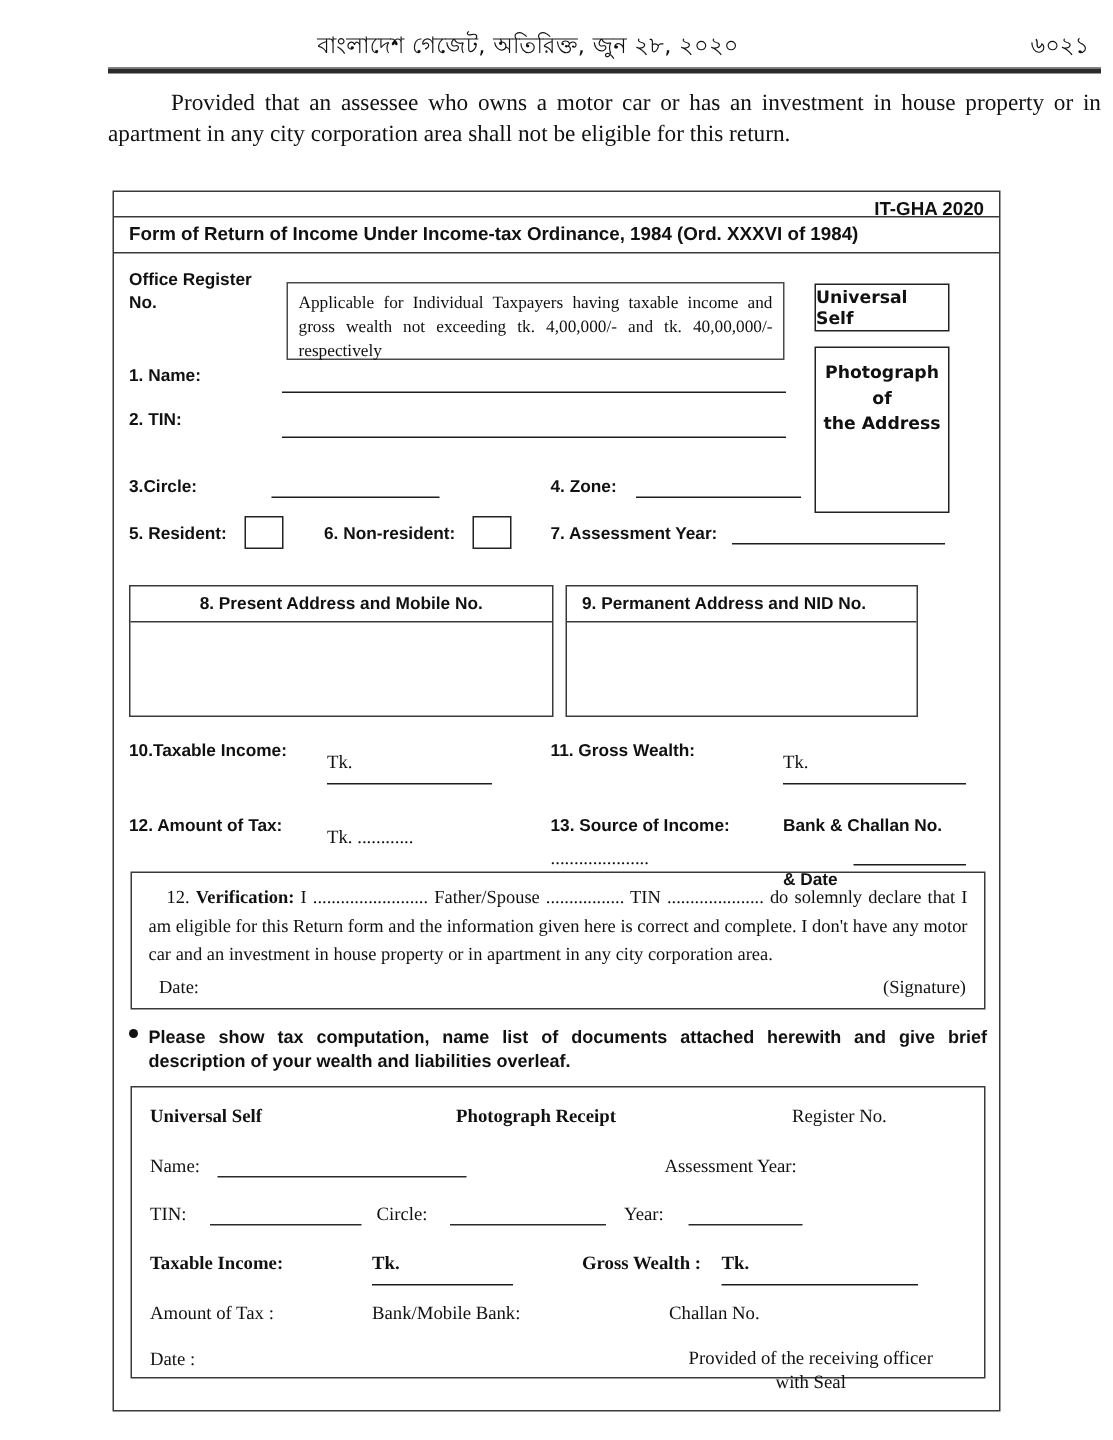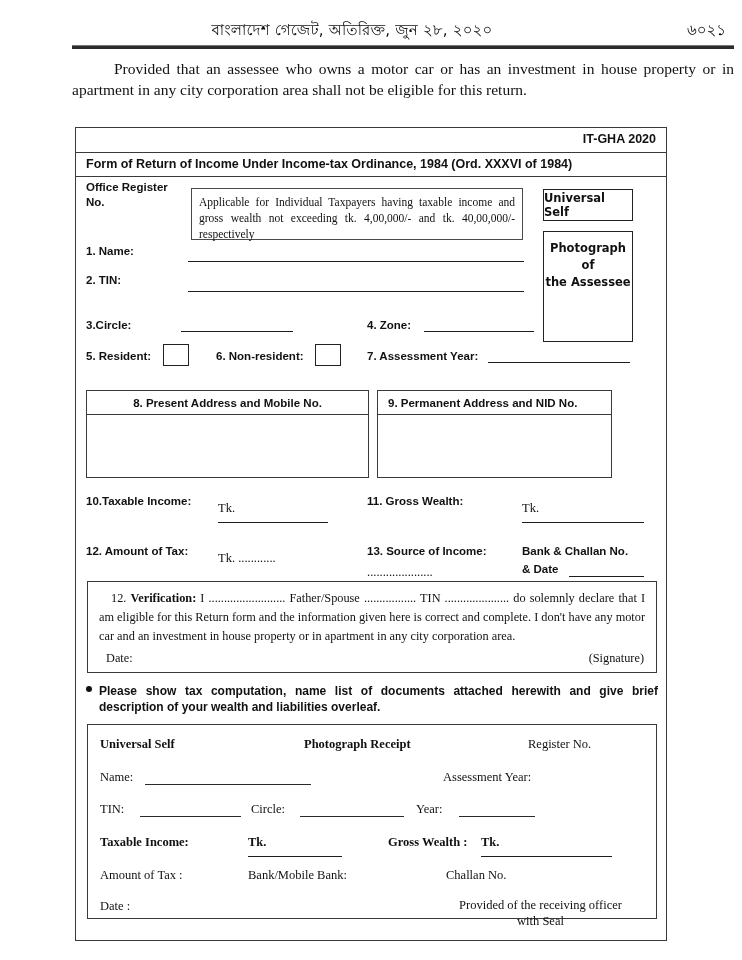--- a/index.html
+++ b/index.html
@@ -79,21 +79,21 @@
     position: absolute;
     right: 10px;
     top: 4px;
     font-size: 12.5px;
     font-weight: bold;
     font-family: "Liberation Sans", sans-serif;
   }
   #form-title-band {
     position: absolute;
     left: 0;
-    top: 24px;
+    top: 16px;
     width: 100%;
     border-top: 1.2px solid #3a3a3a;
     border-bottom: 1.2px solid #3a3a3a;
     box-sizing: border-box;
     height: 25px;
   }
   #form-title {
     position: absolute;
     left: 10px;
     top: 4px;
@@ -228,21 +228,21 @@
   #taxable-income-rule  { left: 142px; top: 394px; width: 110px; }
   #gross-wealth-label   { left: 291px; top: 367px; }
   #gross-wealth-tk      { left: 446px; top: 373px; }
   #gross-wealth-rule    { left: 446px; top: 394px; width: 122px; }
 
   #amount-of-tax-label  { left: 10px; top: 417px; }
   #amount-of-tax-tk     { left: 142px; top: 423px; }
   #source-income-label  { left: 291px; top: 417px; }
   #source-income-dots   { left: 291px; top: 437px; }
   #bank-challan-label   { left: 446px; top: 417px; }
-  #and-date-label       { left: 446px; top: 435px; }
+  #and-date-label       { left: 446px; top: 453px; }
   #and-date-rule        { left: 493px; top: 448px; width: 75px; }
 
   
   #verification-box {
     position: absolute;
     left: 11px;
     top: 453px;
     width: 570px;
     height: 92px;
     border: 1.2px solid #3a3a3a;
@@ -366,21 +366,21 @@
   <div id="applicable-box">
     <span>Applicable for Individual Taxpayers having taxable income and gross wealth not exceeding tk. 4,00,000/- and tk. 40,00,000/-respectively</span>
   </div>
 
   <div id="universal-self-box">
     <span>Universal Self</span>
   </div>
 
   <div id="photograph-box">
     <div>Photograph of</div>
-    <div>the Assessee</div>
+    <div>the Address</div>
   </div>
 
   <div class="lbl lbl-b" id="name-label">1. Name:</div>
   <div class="rule" id="name-rule"></div>
 
   <div class="lbl lbl-b" id="tin-label">2. TIN:</div>
   <div class="rule" id="tin-rule"></div>
 
   <div class="lbl lbl-b" id="circle-label">3.Circle:</div>
   <div class="rule" id="circle-rule"></div>

